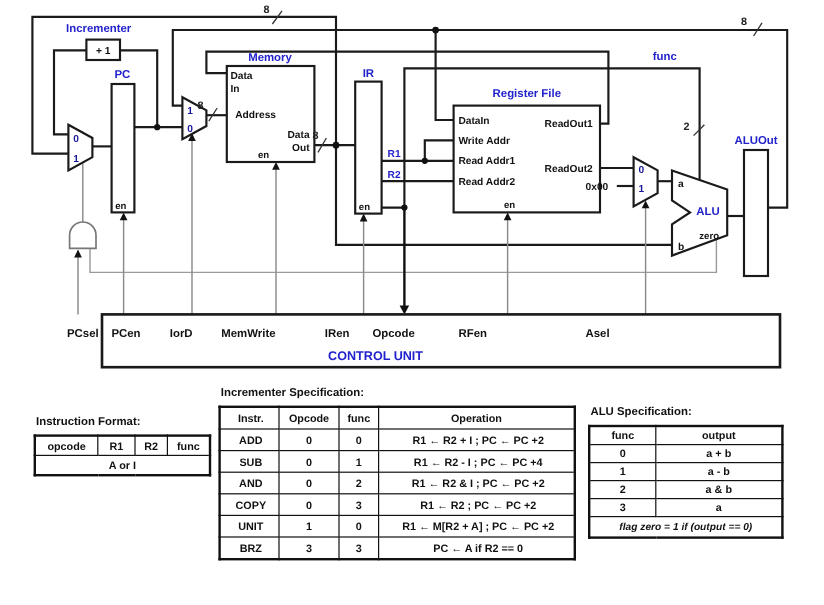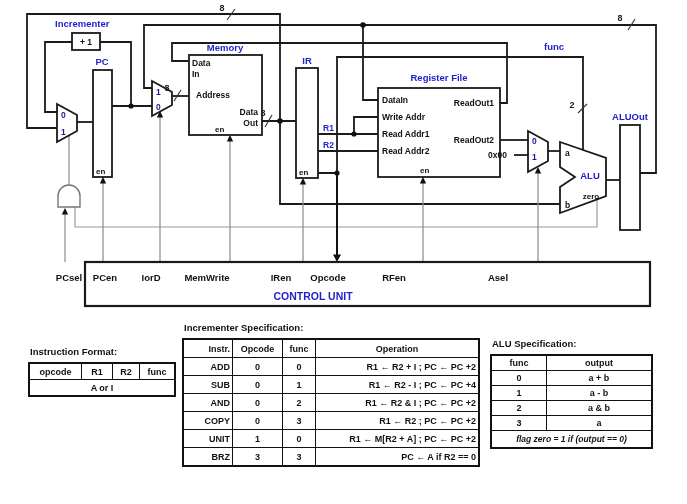--- a/index.html
+++ b/index.html
@@ -26,22 +26,22 @@
 
   .tbl-wrap{position:absolute;}
   .tbl-title{font-size:9.5px;font-weight:bold;color:#111;margin:0 0 5px 2px;}
   table{border-collapse:collapse;table-layout:fixed;background:#fff;}
   table,td,th{border:1px solid #111;}
   table{border:2px solid #111;}
   td{font-size:9px;font-weight:bold;color:#111;text-align:center;padding:0 2px;
      overflow:hidden;white-space:nowrap;}
   .t-fmt td{height:15px;}
   .t-spec td{height:17px;}
-  .t-spec td.op{text-align:right;padding-left:5px;margin-top:41px;}
-  .t-spec td.iname{text-align:right;padding-left:4px;}
+  .t-spec td.op{text-align:center;padding-left:5px;margin-top:41px;}
+  .t-spec td.iname{text-align:center;padding-left:4px;}
   .t-alu td{height:14px;}
   .t-alu td.foot{font-size:8.5px;height:16px;font-style:italic;}
 </style>
 </head>
 <body>
 
 <div class="page">
 
 <svg width="687" height="318" viewBox="0 0 687 318">
 

